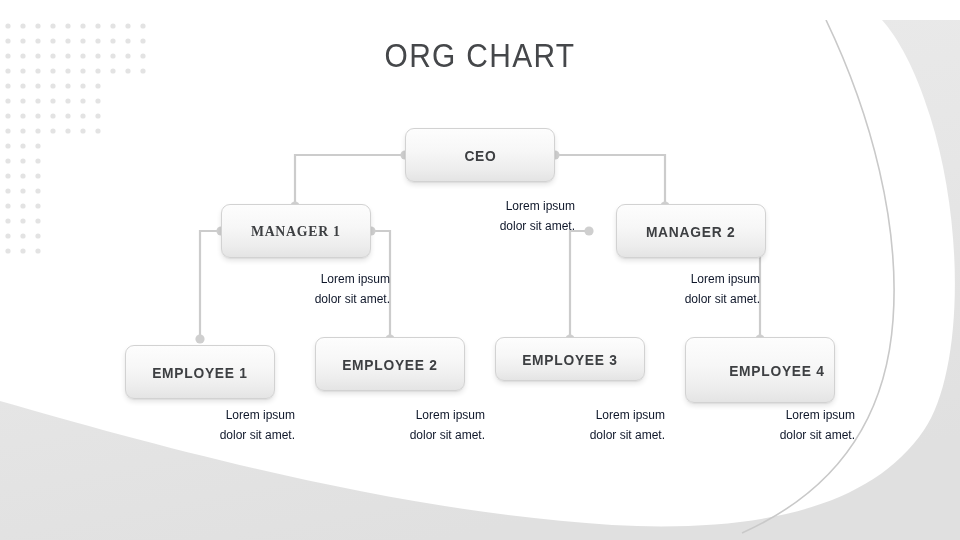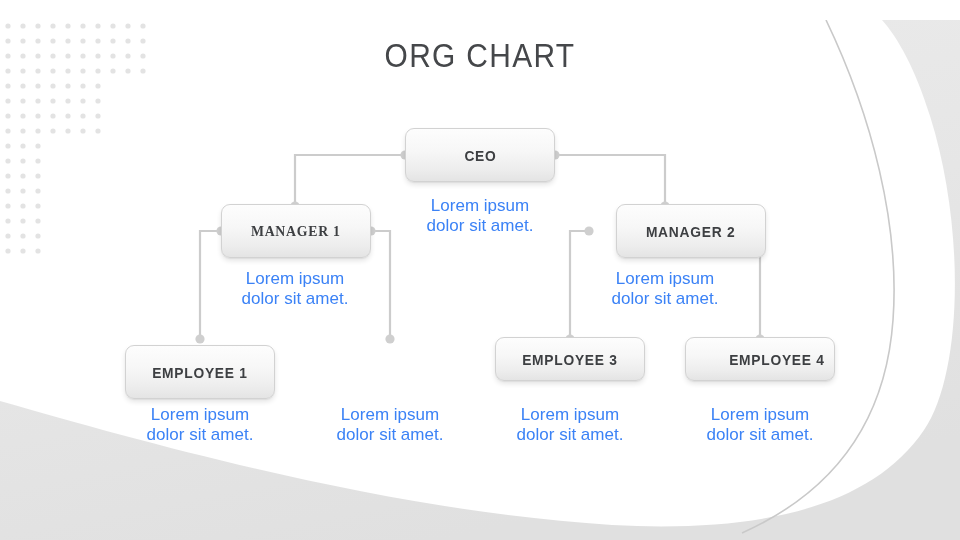--- a/index.html
+++ b/index.html
@@ -48,30 +48,30 @@
     color:#3d3f42;
     transform:scaleX(0.92);
     white-space:nowrap;
   }
   .node.ceo      { left:405px; top:108px; width:150px; height:54px;text-align:center; }
   .node.mgr1     { left:221px; top:184px; width:150px; height:54px;font-family:Liberation Serif, serif; }
   .node.mgr2     { left:616px; top:184px; width:150px; height:54px; }
   .node.emp1     { left:125px; top:325px; width:150px; height:54px; }
   .node.emp2     { left:315px; top:317px; width:150px; height:54px; }
   .node.emp3     { left:495px; top:317px; width:150px; height:44px; }
-  .node.emp4     { left:685px; top:317px; width:150px; height:44px;padding-left:33px; }
+  .node.emp4     { left:685px; top:317px; width:150px; height:66px;padding-left:33px; }
 
   
   .caption {
     position:absolute;
     width:190px;
-    text-align:center;
-    font-size:17px;
+    text-align:right;
+    font-size:12px;
     line-height:20px;
-    color:#3b82f6;
+    color:#0f172a;
   }
   .cap-ceo  { left:385px; top:176px; }
   .cap-mgr1 { left:200px; top:249px; }
   .cap-mgr2 { left:570px; top:249px; }
   .cap-emp1 { left:105px; top:385px; }
   .cap-emp2 { left:295px; top:385px; }
   .cap-emp3 { left:475px; top:385px; }
   .cap-emp4 { left:665px; top:385px; }
   .caption span { display:block; }
 </style>
@@ -237,20 +237,23 @@
   </div>
   <div class="node mgr1">
     <span class="node-label">MANAGER 1</span>
   </div>
   <div class="node mgr2">
     <span class="node-label">MANAGER 2</span>
   </div>
   <div class="node emp1">
     <span class="node-label">EMPLOYEE 1</span>
   </div>
+  <div class="node emp2">
+    <span class="node-label">EMPLOYEE 2</span>
+  </div>
   <div class="node emp3">
     <span class="node-label">EMPLOYEE 3</span>
   </div>
   <div class="node emp4">
     <span class="node-label">EMPLOYEE 4</span>
   </div>
 
   <div class="caption cap-ceo">
     <span>Lorem ipsum</span>
     <span>dolor sit amet.</span>

